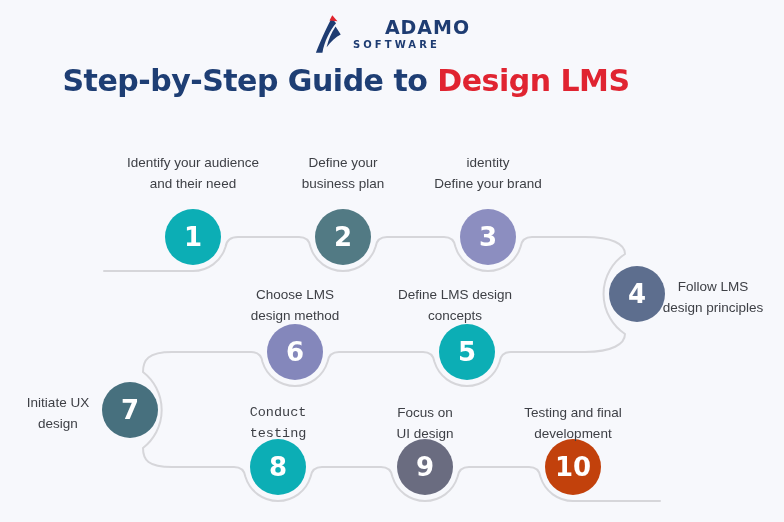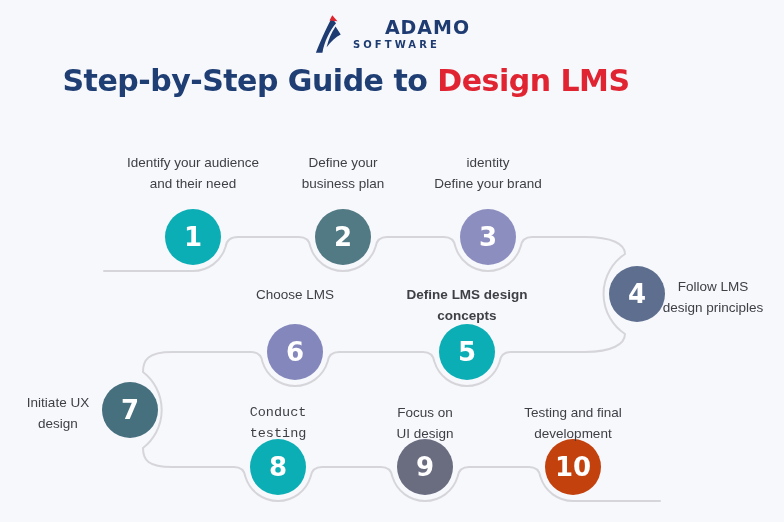--- a/index.html
+++ b/index.html
@@ -31,21 +31,21 @@
   .p4{left:609px;top:266px;}  .p5{left:439px;top:324px;}  .p6{left:267px;top:324px;}
   .p7{left:102px;top:382px;}  .p8{left:250px;top:439px;}  .p9{left:397px;top:439px;}
   .p10{left:545px;top:439px;}
   
   .lbl{
     position:absolute;transform:translateX(-50%);text-align:center;
     color:#3e4046;font-size:13.5px;line-height:21px;white-space:nowrap;
   }
   .lbl span{display:block;}
   .q1{left:193px;top:152px;}  .q2{left:343px;top:152px;}  .q3{left:488px;top:152px;}
-  .q4{left:713px;top:276px;}  .q5{left:467px;top:284px;font-weight:bold;}  .q6{left:295px;top:284px;}
+  .q4{left:713px;top:276px;}  .q5{left:455px;top:284px;}  .q6{left:295px;top:284px;}
   .q7{left:58px;top:392px;}   .q8{left:278px;top:402px;font-family:Liberation Mono, monospace;}  .q9{left:425px;top:402px;}
   .q10{left:573px;top:402px;}
 </style>
 </head>
 <body>
 
 <div class="canvas">
 
   <svg class="flow" width="784" height="522" viewBox="0 0 784 522">
     <path d="M 104 271 H 193 A 34 34 0 0 0 225.5 247 Q 227 237 238 237 H 299
@@ -122,20 +122,21 @@
   <div class="lbl q4">
       <span>Follow LMS</span>
       <span>design principles</span>
     </div>
   <div class="lbl q5">
       <span>Define LMS design</span>
       <span>concepts</span>
     </div>
   <div class="lbl q6">
       <span>Choose LMS</span>
+      <span>design method</span>
     </div>
   <div class="lbl q7">
       <span>Initiate UX</span>
       <span>design</span>
     </div>
   <div class="lbl q8">
       <span>Conduct</span>
       <span>testing</span>
     </div>
   <div class="lbl q9">

